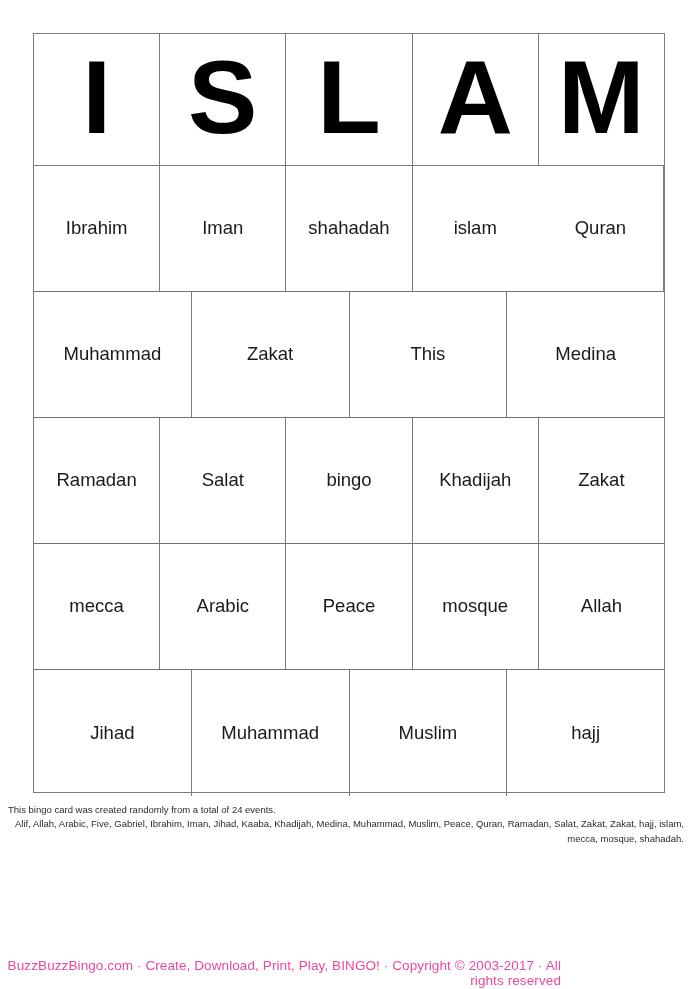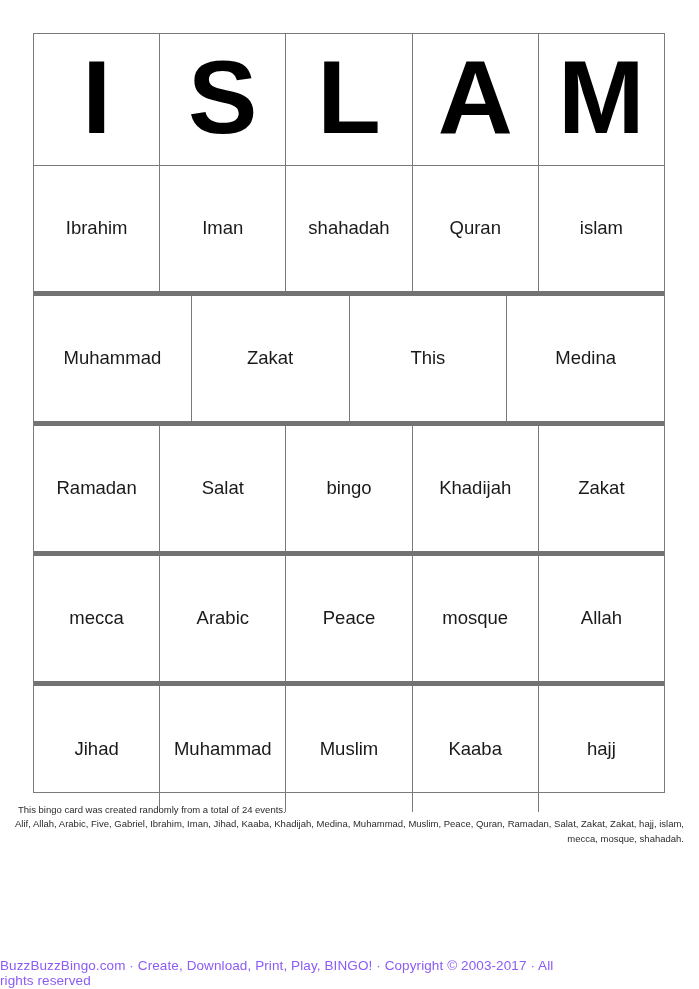--- a/index.html
+++ b/index.html
@@ -45,21 +45,21 @@
     width: 100%;
   }
 
   #header-row {
     height: 131px;
     border-bottom: 1px solid #7b7b7b;
   }
 
   .body-row {
     height: 125px;
-    border-bottom: 5px solid #737373;
+    border-bottom: 1px solid #737373;
   }
 
   .body-row.last-row {
     border-bottom: none;
     height: 126px;
   }
 
   .header-cell {
     flex: 1 1 0;
     display: flex;
@@ -104,37 +104,36 @@
     top: 803px;
     width: 676px;
     font-size: 9.5px;
     line-height: 14.4px;
     color: #2b2b2b;
     text-align: left;
   }
 
   #note-line-1 {
     display: block;
-    margin-left: 10px;
   }
 
   #note-word-list {
     display: block;
     text-align: right;
   }
 
   
   #page-footer {
     position: absolute;
     left: 0;
     top: 958px;
     width: 561px;
-    text-align: left;
+    text-align: right;
     font-size: 13.5px;
-    color: #8b5cf6;
+    color: #ec4899;
     letter-spacing: 0.1px;
   }
 </style>
 </head>
 <body>
 
 <div id="card-page">
 
   <div id="bingo-card">
 
@@ -143,22 +142,22 @@
       <div class="header-cell">S</div>
       <div class="header-cell">L</div>
       <div class="header-cell">A</div>
       <div class="header-cell last-col">M</div>
     </div>
 
     <div class="grid-row body-row">
       <div class="word-cell">Ibrahim</div>
       <div class="word-cell">Iman</div>
       <div class="word-cell">shahadah</div>
+      <div class="word-cell last-col">islam</div>
       <div class="word-cell">Quran</div>
-      <div class="word-cell last-col">islam</div>
     </div>
 
     <div class="grid-row body-row">
       <div class="word-cell">Muhammad</div>
       <div class="word-cell">Zakat</div>
       <div class="word-cell">This</div>
       <div class="word-cell last-col">Medina</div>
     </div>
 
     <div class="grid-row body-row">
@@ -174,21 +173,20 @@
       <div class="word-cell">Arabic</div>
       <div class="word-cell">Peace</div>
       <div class="word-cell">mosque</div>
       <div class="word-cell last-col">Allah</div>
     </div>
 
     <div class="grid-row body-row last-row">
       <div class="word-cell">Jihad</div>
       <div class="word-cell">Muhammad</div>
       <div class="word-cell">Muslim</div>
-      <div class="word-cell">Kaaba</div>
       <div class="word-cell last-col">hajj</div>
     </div>
 
   </div>
 
   <div id="card-note">
     <span id="note-line-1">This bingo card was created randomly from a total of 24 events.</span>
     <span id="note-word-list">Alif, Allah, Arabic, Five, Gabriel, Ibrahim, Iman, Jihad, Kaaba, Khadijah, Medina, Muhammad, Muslim, Peace, Quran, Ramadan, Salat, Zakat, Zakat, hajj, islam, mecca, mosque, shahadah.</span>
   </div>
 

